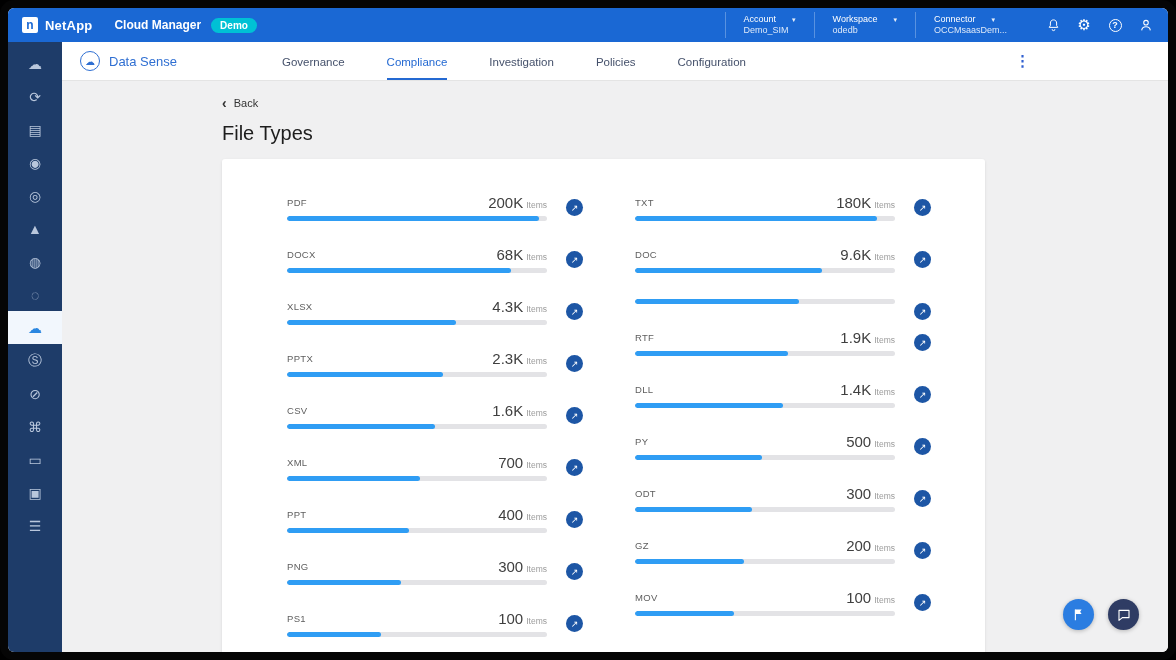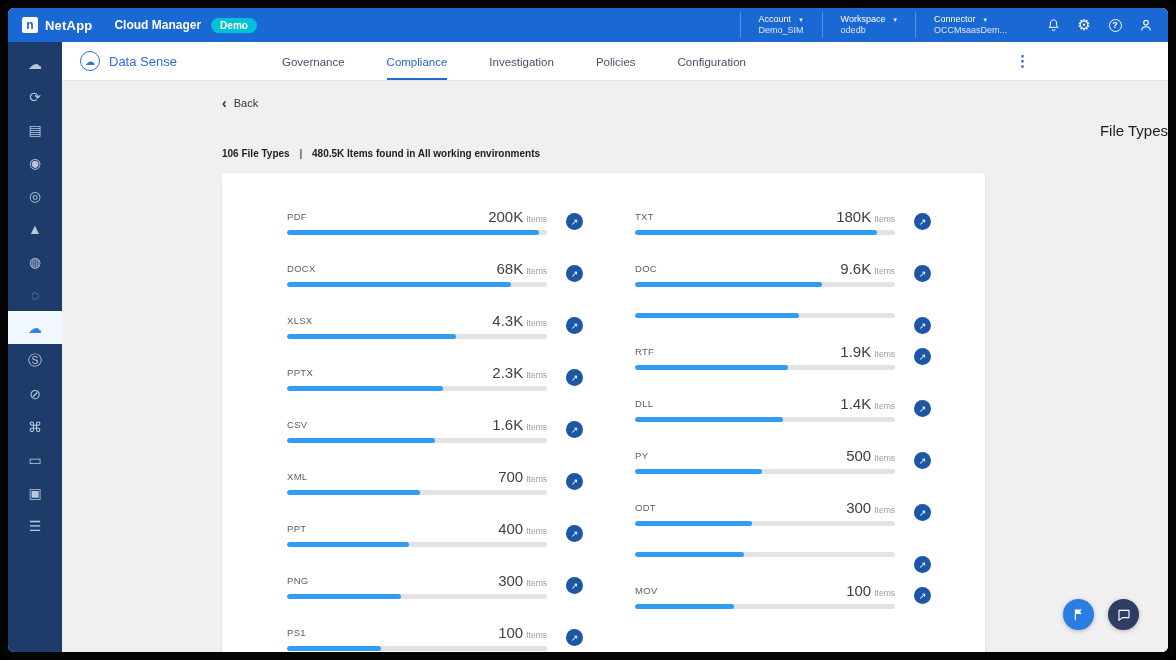--- a/index.html
+++ b/index.html
@@ -12,21 +12,21 @@
   .top-header { flex:0 0 34px; background:var(--header-blue,#1a68d4); display:flex; align-items:center; padding:0 14px; color:#fff; }
   .netapp-mark { width:16px; height:16px; background:#fff; border-radius:2px; color:var(--header-blue,#1a68d4);
                  font-weight:bold; font-size:12px; line-height:16px; text-align:center; }
   .brand { font-size:13px; font-weight:bold; margin-left:7px; letter-spacing:.2px; }
   .product { font-size:12px; font-weight:bold; margin-left:22px; }
   .demo-badge { margin-left:10px; background:var(--badge-teal,#00c1d5); color:#fff; font-size:10px; font-weight:bold;
                 padding:2px 9px; border-radius:9px; }
   .header-right { margin-left:auto; display:flex; align-items:center; }
   .hsel { display:flex; flex-direction:column; justify-content:center; padding:0 18px; border-left:1px solid rgba(255,255,255,.28);
           height:26px; cursor:pointer; }
-  .hsel-top { display:flex; align-items:center; gap:8px; font-size:9px; line-height:11px; }
+  .hsel-top { display:flex; align-items:center; gap:16px; font-size:9px; line-height:11px; }
   .hsel-chevron { font-size:7px; opacity:.9; }
   .hsel-value { font-size:9px; line-height:11px; color:rgba(255,255,255,.85); }
   .header-icons { display:flex; align-items:center; gap:15px; margin-left:20px; }
   .hicon { width:16px; height:16px; display:flex; align-items:center; justify-content:center; cursor:pointer; }
   .gear-glyph { font-size:15px; color:#fff; }
   .help-circle { width:13px; height:13px; border:1.3px solid #fff; border-radius:50%; color:#fff; font-size:9px;
                  display:flex; align-items:center; justify-content:center; font-weight:bold; }
 
   
   .body-row { flex:1; display:flex; min-height:0; }
@@ -43,21 +43,21 @@
   .nav-tabs { display:flex; gap:42px; margin-left:105px; height:38px; }
   .tab { display:flex; align-items:center; font-size:11.5px; color:#45516b; cursor:pointer; border-bottom:2px solid transparent;
          padding-top:4px; }
   .tab.active { color:var(--accent,#2469d2); border-bottom-color:var(--accent,#2469d2); }
   .kebab { margin-left:auto; margin-right:120px; color:#2f5fd0; font-size:15px; font-weight:bold; cursor:pointer; }
 
   
   .content { flex:1; background:#f0f0f1; padding:16px 0 0 160px; overflow:hidden; position:relative; }
   .back-row { display:flex; align-items:center; gap:7px; font-size:11px; color:#333; cursor:pointer; width:60px; }
   .back-chevron { font-size:14px; line-height:11px; color:#333; font-weight:bold; }
-  .page-title { margin-top:13px; font-size:15px; color:#1d1d1d;text-align:right; }
+  .page-title { margin-top:13px; font-size:20px; color:#1d1d1d; }
   .page-subtitle { margin-top:9px; font-size:10px; font-weight:bold; color:#222; }
   .page-subtitle .sep { margin:0 7px; color:#555; }
 
   .card { margin-top:14px; width:763px; background:#fff; border-radius:3px; box-shadow:0 1px 3px rgba(0,0,0,.10);
           padding:36px 0 10px 65px; min-height:520px; display:flex; gap:52px; }
   .ft-col { width:296px; }
   .ft-row { position:relative; width:296px; margin-bottom:26px; }
   .ft-top { width:260px; display:flex; justify-content:space-between; align-items:center; height:15px; }
   .ft-name { font-size:9.5px; color:#5e5e5e; letter-spacing:.3px; }
   .ft-val { font-size:15px; color:#3f3f3f; }
@@ -195,25 +195,20 @@
             </div>
           <div class="kebab">⋮</div>
         </div>
 
         <div class="content">
           <div class="back-row">
             <span class="back-chevron">‹</span>
             <span>Back</span>
           </div>
           <div class="page-title">File Types</div>
-          <div class="page-subtitle">
-            <span>106 File Types</span>
-            <span class="sep">|</span>
-            <span>480.5K Items found in All working environments</span>
-          </div>
 
           <div class="card">
             <div class="ft-col">
                 <div class="ft-row">
                   <div class="ft-top">
                     <span class="ft-name">PDF</span>
                     <span><span class="ft-val">200K</span><span class="ft-unit">Items</span></span>
                   </div>
                   <div class="ft-bar">
                     <div class="ft-fill" style="width: 97%;"></div>
@@ -362,20 +357,24 @@
                   <div class="ft-top">
                     <span class="ft-name">ODT</span>
                     <span><span class="ft-val">300</span><span class="ft-unit">Items</span></span>
                   </div>
                   <div class="ft-bar">
                     <div class="ft-fill" style="width: 45%;"></div>
                   </div>
                   <div class="ft-open">↗</div>
                 </div>
                 <div class="ft-row">
+                  <div class="ft-top">
+                    <span class="ft-name">GZ</span>
+                    <span><span class="ft-val">200</span><span class="ft-unit">Items</span></span>
+                  </div>
                   <div class="ft-bar">
                     <div class="ft-fill" style="width: 42%;"></div>
                   </div>
                   <div class="ft-open">↗</div>
                 </div>
                 <div class="ft-row">
                   <div class="ft-top">
                     <span class="ft-name">MOV</span>
                     <span><span class="ft-val">100</span><span class="ft-unit">Items</span></span>
                   </div>

